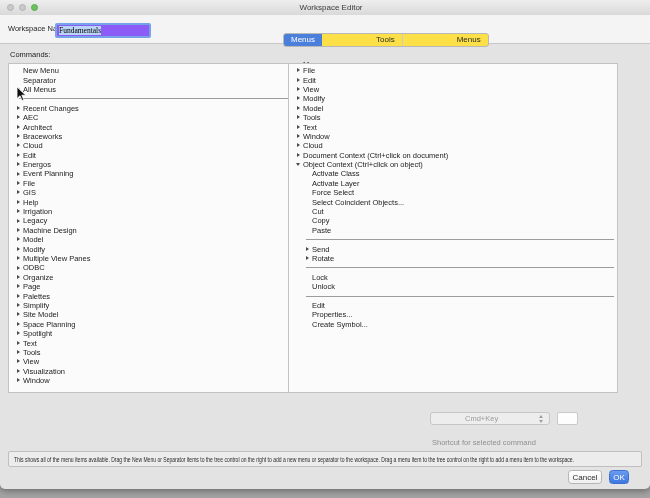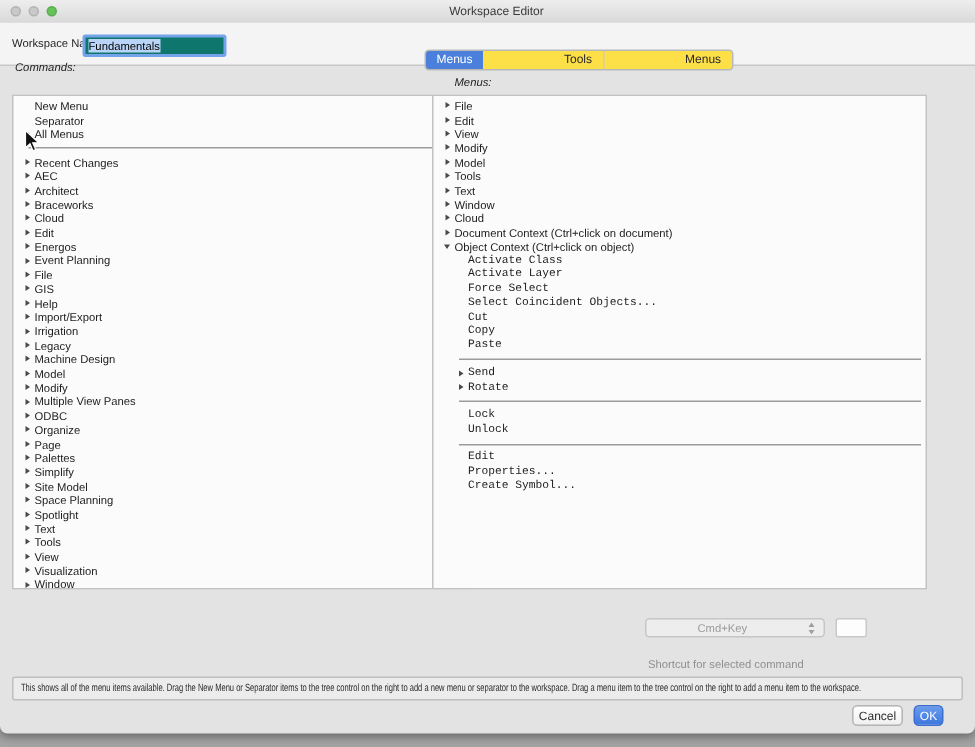--- a/index.html
+++ b/index.html
@@ -19,40 +19,40 @@
   .light.l1{left:7px;background:#c9c9c9;border:1px solid #b2b2b2;box-sizing:border-box;}
   .light.l2{left:19px;background:#c9c9c9;border:1px solid #b2b2b2;box-sizing:border-box;}
   .light.l3{left:31px;background:#67c25a;border:1px solid #58ad4c;box-sizing:border-box;}
   #window-title{position:absolute;left:0;right:0;top:0;text-align:center;font-size:8px;
     line-height:15px;color:#3a3a3a;}
   #help-btn{position:absolute;right:4px;top:2px;font-size:9px;color:#4a4a4a;line-height:12px;}
   
   #name-row{position:absolute;left:0;top:15px;width:100%;height:29px;background:#f4f4f4;
     border-bottom:1px solid #c8c8c8;box-sizing:border-box;}
   #ws-label{position:absolute;left:8px;top:0;line-height:28px;font-size:7.5px;color:#1f1f1f;}
-  #ws-input{position:absolute;left:55px;top:8px;width:90px;height:11px;background:#0f766e;
-    border:2px solid #74a3ea;border-radius:2px;font-size:7.5px;line-height:11px;padding-left:2px;}
+  #ws-input{position:absolute;left:55px;top:8px;width:90px;height:11px;background:#8b5cf6;
+    border:2px solid #74a3ea;border-radius:2px;font-size:7.5px;line-height:11px;padding-left:2px;font-family:Liberation Serif, serif;}
   #ws-input .sel{background:#b9d4f7;}
   
   #tabbar{position:absolute;left:283px;top:33px;height:12px;display:flex;background:#fde047;
     border:1px solid #b8b8b8;border-radius:3px;overflow:hidden;z-index:5;gap:47px;}
   .tab{font-size:8px;line-height:12px;padding:0 7px;color:#2b2b2b;}
   .tab.active{background:#4a80dc;color:#ffffff;}
   .tab:not(.active):not(:last-child){border-right:1px solid #cccccc;}
   
-  .panel-label{position:absolute;top:40px;font-size:7.5px;color:#222222;font-style:italic;}
+  .panel-label{position:absolute;top:50px;font-size:7.5px;color:#222222;}
   #commands-label{left:10px;}
   #menus-label{left:303px;margin-top:10px;}
   
   .listbox{position:absolute;top:63px;height:330px;background:#fbfbfb;
     border:1px solid #c2c2c2;box-sizing:border-box;overflow:hidden;padding-top:2px;}
   #list-left{left:8px;width:303px;}
   #list-right{left:288px;width:330px;}
   .tree-row{height:9.4px;display:flex;align-items:center;padding-left:8px;}
-  .tree-row.child{padding-left:17px;font-family:Liberation Mono, monospace;}
+  .tree-row.child{padding-left:17px;}
   .tri{width:5px;height:9.4px;position:relative;flex:0 0 5px;}
   .tri.c::before{content:"";position:absolute;left:0;top:2.3px;
     border-left:3.2px solid #4a4a4a;border-top:2.4px solid transparent;border-bottom:2.4px solid transparent;}
   .tri.e::before{content:"";position:absolute;left:-1px;top:3.2px;
     border-top:3.2px solid #4a4a4a;border-left:2.4px solid transparent;border-right:2.4px solid transparent;}
   .tree-label{font-size:7.5px;color:#1c1c1c;margin-left:1px;white-space:nowrap;}
   .line-row{height:9.4px;display:flex;align-items:center;padding:0;}
   .hline{height:1px;background:#9c9c9c;flex:1;}
   #list-left .hline{margin:0 10px 0 10px;}
   #list-right .hline{margin:0 3px 0 17px;}
@@ -167,24 +167,20 @@
       <div class="tree-row">
         <span class="tri c"></span>
         <span class="tree-label">GIS</span>
       </div>
       <div class="tree-row">
         <span class="tri c"></span>
         <span class="tree-label">Help</span>
       </div>
       <div class="tree-row">
         <span class="tri c"></span>
-        <span class="tree-label">Import/Export</span>
-      </div>
-      <div class="tree-row">
-        <span class="tri c"></span>
         <span class="tree-label">Irrigation</span>
       </div>
       <div class="tree-row">
         <span class="tri c"></span>
         <span class="tree-label">Legacy</span>
       </div>
       <div class="tree-row">
         <span class="tri c"></span>
         <span class="tree-label">Machine Design</span>
       </div>

